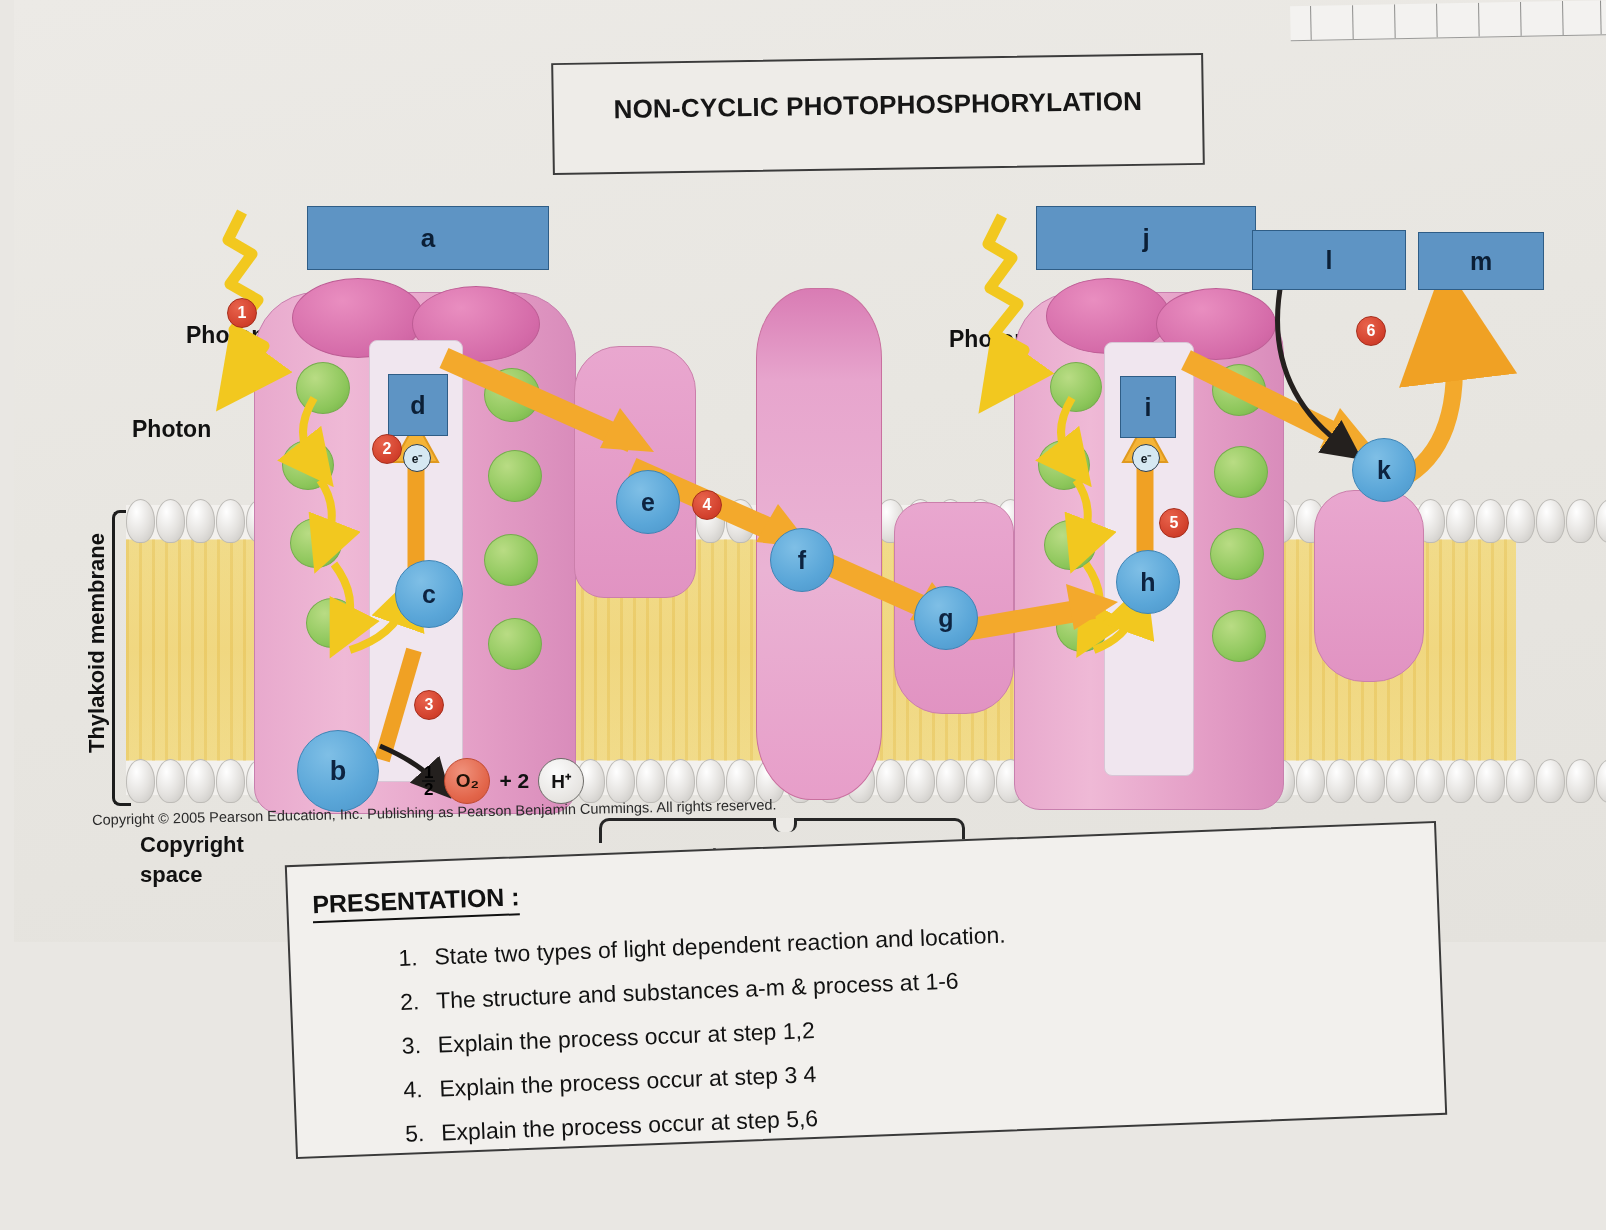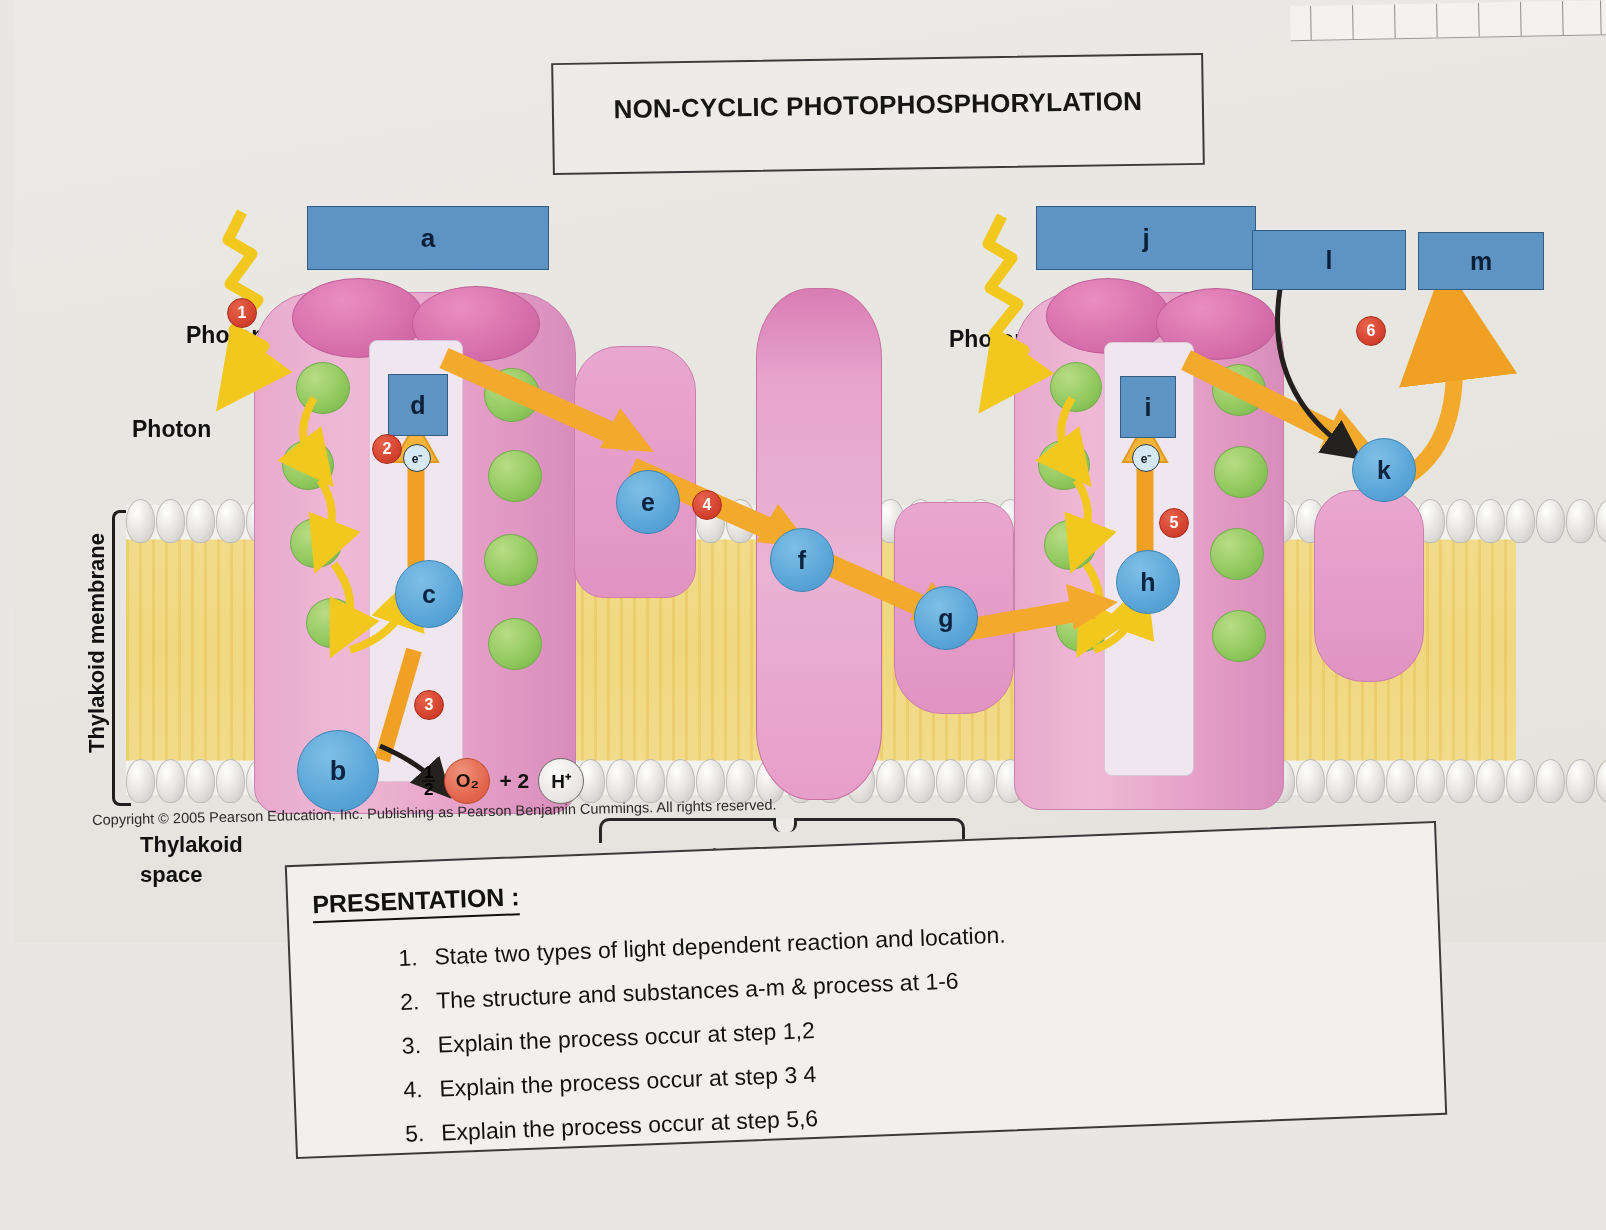--- a/index.html
+++ b/index.html
@@ -187,21 +187,21 @@
 
   <div class="title-box">
     <span>NON-CYCLIC PHOTOPHOSPHORYLATION</span>
   </div>
 
   <div class="diagram">
 
     <div class="lbl photon-l">Photon</div>
     <div class="lbl photon-r">Photon</div>
     <div class="lbl stroma">Photon</div>
-    <div class="lbl thyl-space" style="white-space:pre-line">Thylakoid
+    <div class="lbl thyl-space" style="white-space:pre-line">Copyright
 space</div>
     <div class="lbl thyl-mem">Thylakoid membrane</div>
     <div class="mem-brace"></div>
 
     <div class="membrane">
       <div class="tails"></div>
       <div class="heads top">
         <em></em>
           <em></em>
           <em></em>

